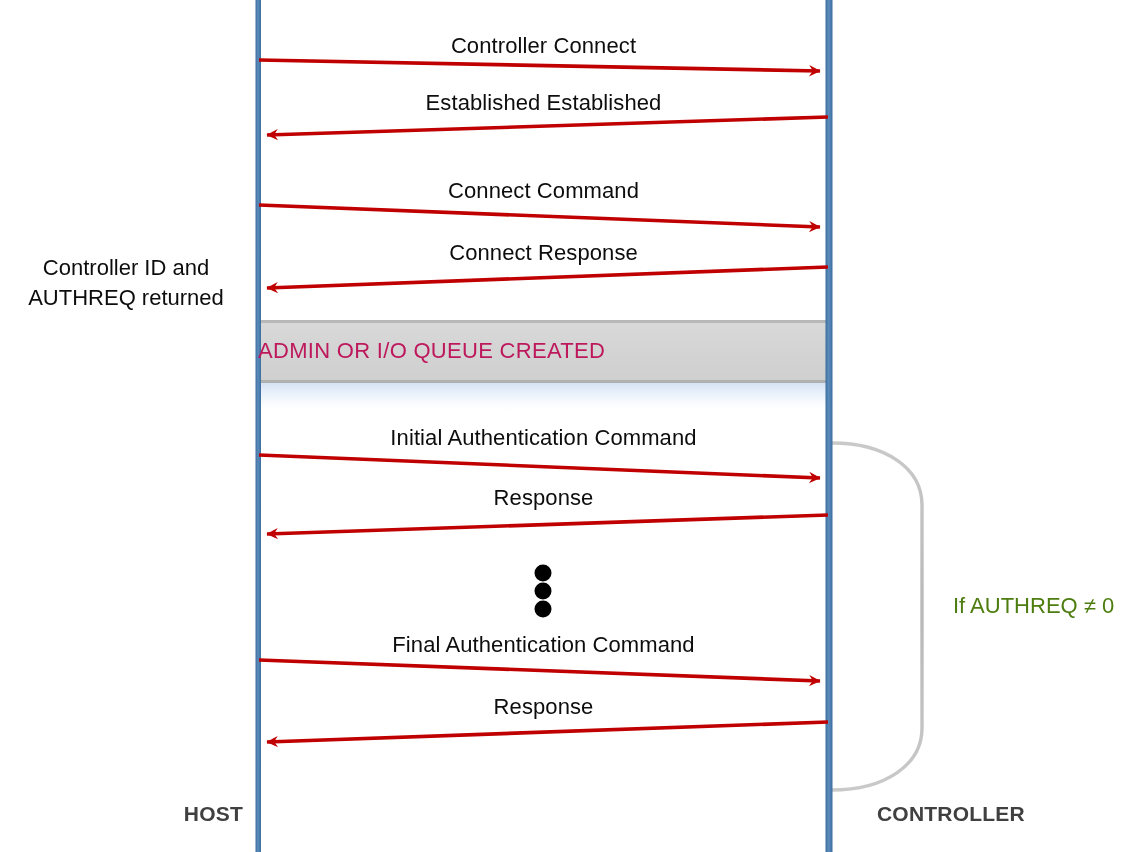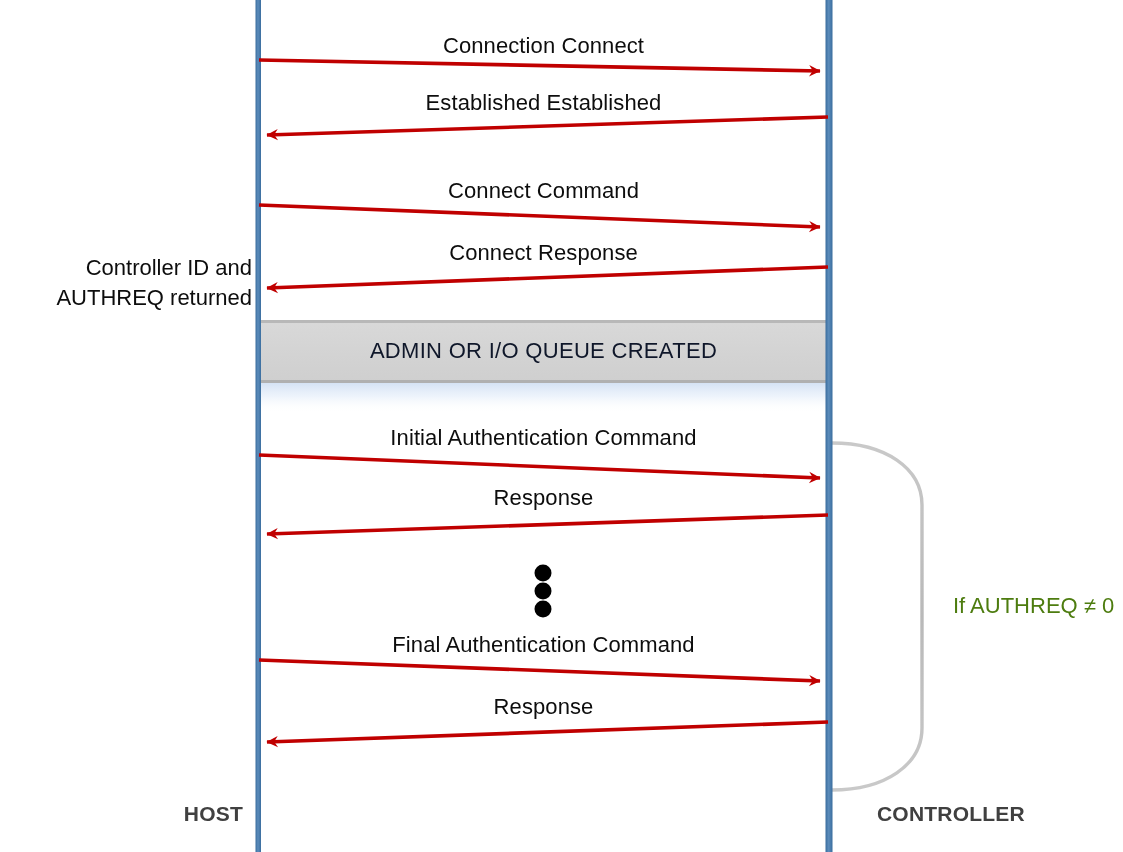--- a/index.html
+++ b/index.html
@@ -33,31 +33,30 @@
     text-align: center;
     color: #0d0d0d;
     font-size: 22px;
     line-height: 26px;
     letter-spacing: 0.1px;
     white-space: nowrap;
     font-family: "Liberation Sans", sans-serif;
   }
   .band-label {
     position: absolute;
-    text-align: center;
-    color: #0f172a;
+    color: #be185d;
     font-size: 22px;
     line-height: 26px;
     letter-spacing: 0.3px;
     white-space: nowrap;
     font-family: "Liberation Sans", sans-serif;
   }
   .side-note {
     position: absolute;
-    text-align: right;
+    text-align: center;
     color: #0d0d0d;
     font-size: 22px;
     line-height: 30px;
     font-family: "Liberation Sans", sans-serif;
   }
   .actor-label {
     position: absolute;
     color: #404040;
     font-size: 21px;
     line-height: 24px;
@@ -151,21 +150,21 @@
       <path d="M 828,722 L 267,742" marker-end="url(#arrowL)"></path>
     </g>
 
     <g fill="#000000">
       <circle cx="543" cy="573" r="8.5"></circle>
       <circle cx="543" cy="591" r="8.5"></circle>
       <circle cx="543" cy="609" r="8.5"></circle>
     </g>
   </svg>
 
-  <div class="msg-label" style="left:258px; top:33px;  width:571px;">Connection Connect</div>
+  <div class="msg-label" style="left:258px; top:33px;  width:571px;">Controller Connect</div>
 
   <div class="msg-label" style="left:258px; top:90px;  width:571px;">Established Established</div>
 
   <div class="msg-label" style="left:258px; top:178px; width:571px;">Connect Command</div>
 
   <div class="msg-label" style="left:258px; top:240px; width:571px;">Connect Response</div>
 
   <div class="msg-label" style="left:258px; top:425px; width:571px;">Initial Authentication Command</div>
 
   <div class="msg-label" style="left:258px; top:485px; width:571px;">Response</div>

